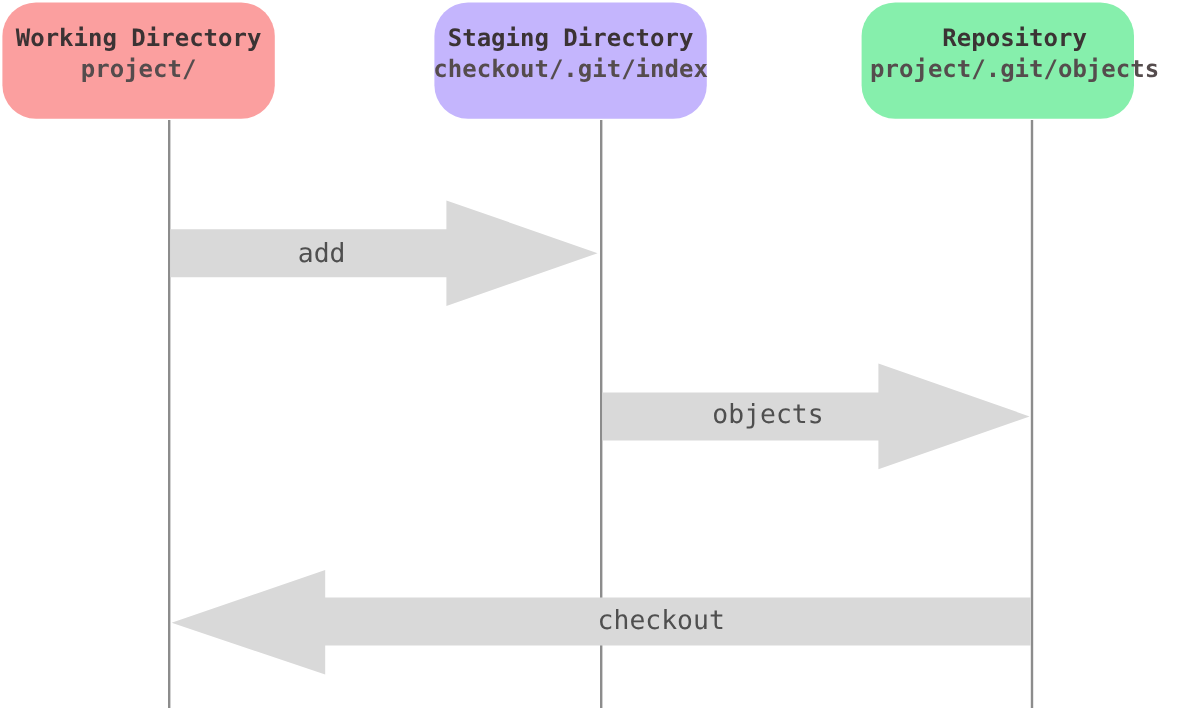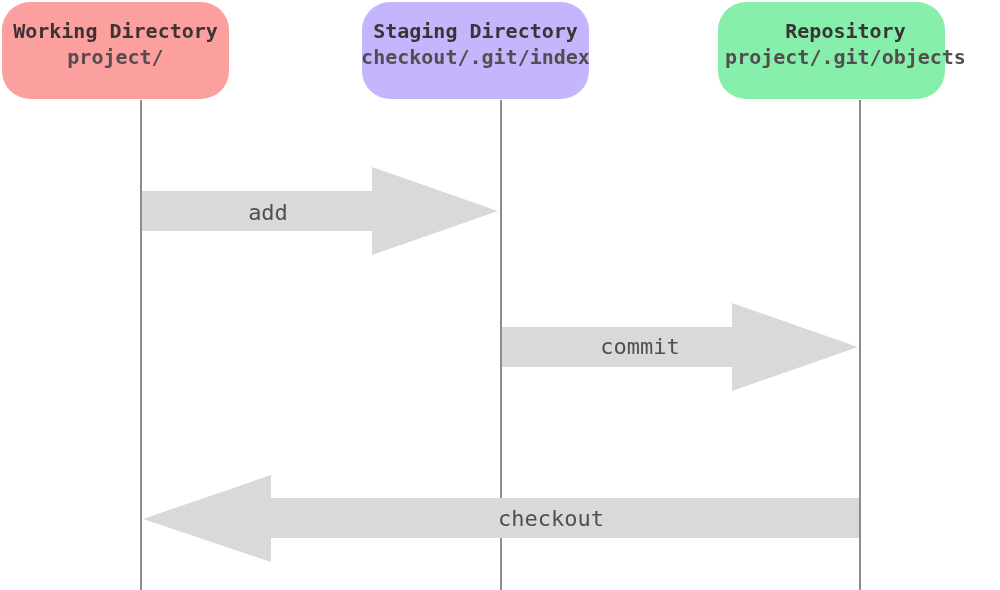--- a/index.html
+++ b/index.html
@@ -83,21 +83,21 @@
   <div class="lifeline lifeline-staging"></div>
   <div class="lifeline lifeline-repository"></div>
 
   <svg class="arrow-layer" viewBox="0 0 1000 590" xmlns="http://www.w3.org/2000/svg">
     <polygon class="arrow-shape" points="142,191 372,191 372,167 498,211 372,255 372,231 142,231"></polygon>
     <polygon class="arrow-shape" points="502,327 732,327 732,303 858,347 732,391 732,367 502,367"></polygon>
     <polygon class="arrow-shape" points="859,498 271,498 271,475 143,519 271,562 271,538 859,538"></polygon>
   </svg>
 
   <div class="arrow-label label-add">add</div>
-  <div class="arrow-label label-commit">commit</div>
+  <div class="arrow-label label-commit">objects</div>
   <div class="arrow-label label-checkout">checkout</div>
 
   <div class="node node-working" style="background-color: rgb(251, 159, 159);">
     <div class="node-title">Working Directory</div>
     <div class="node-subtitle">project/</div>
   </div>
   <div class="node node-staging" style="background-color: #c4b5fd;">
     <div class="node-title">Staging Directory</div>
     <div class="node-subtitle">checkout/.git/index</div>
   </div>

